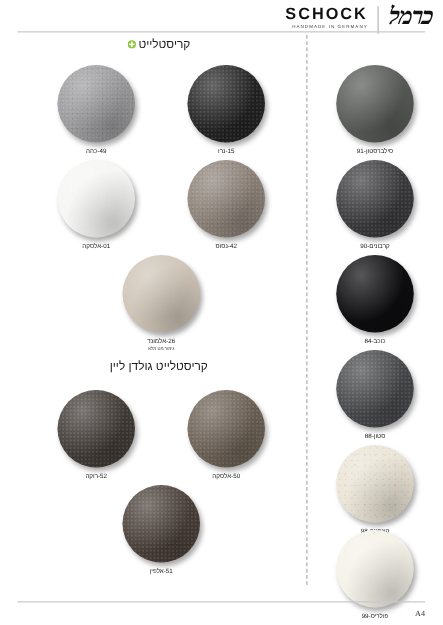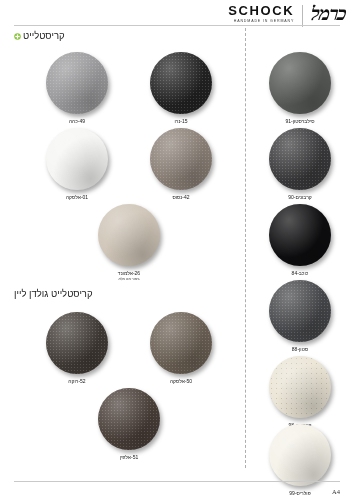--- a/index.html
+++ b/index.html
@@ -66,21 +66,21 @@
     width: 0; height: 440px;
     border-left: 1px dashed #aeaeae;
   }
 
   
   .col-head {
     position: absolute;
     font-size: 9.5px;
     color: #1a1a1a;
     direction: rtl;
-    text-align: left;
+    text-align: center;
     white-space: nowrap;
   }
   .col-head-left  { left: 14px; width: 226px; top: 30px; }
   .col-head-right { left: 250px; width: 100px; top: 30px; }
 
   .plus-icon {
     display: inline-block;
     width: 7px; height: 7px;
     position: relative;
     vertical-align: -1px;
@@ -88,21 +88,21 @@
   }
   .plus-icon svg { display: block; }
 
   .sub-head {
     position: absolute;
     left: 14px; width: 226px;
     top: 288px;
     font-size: 9.5px;
     color: #1a1a1a;
     direction: rtl;
-    text-align: left;
+    text-align: center;
     white-space: nowrap;
   }
 
   
   .swatch-cell {
     position: absolute;
     width: 84px;
     text-align: center;
   }
   .disc-wrap {

